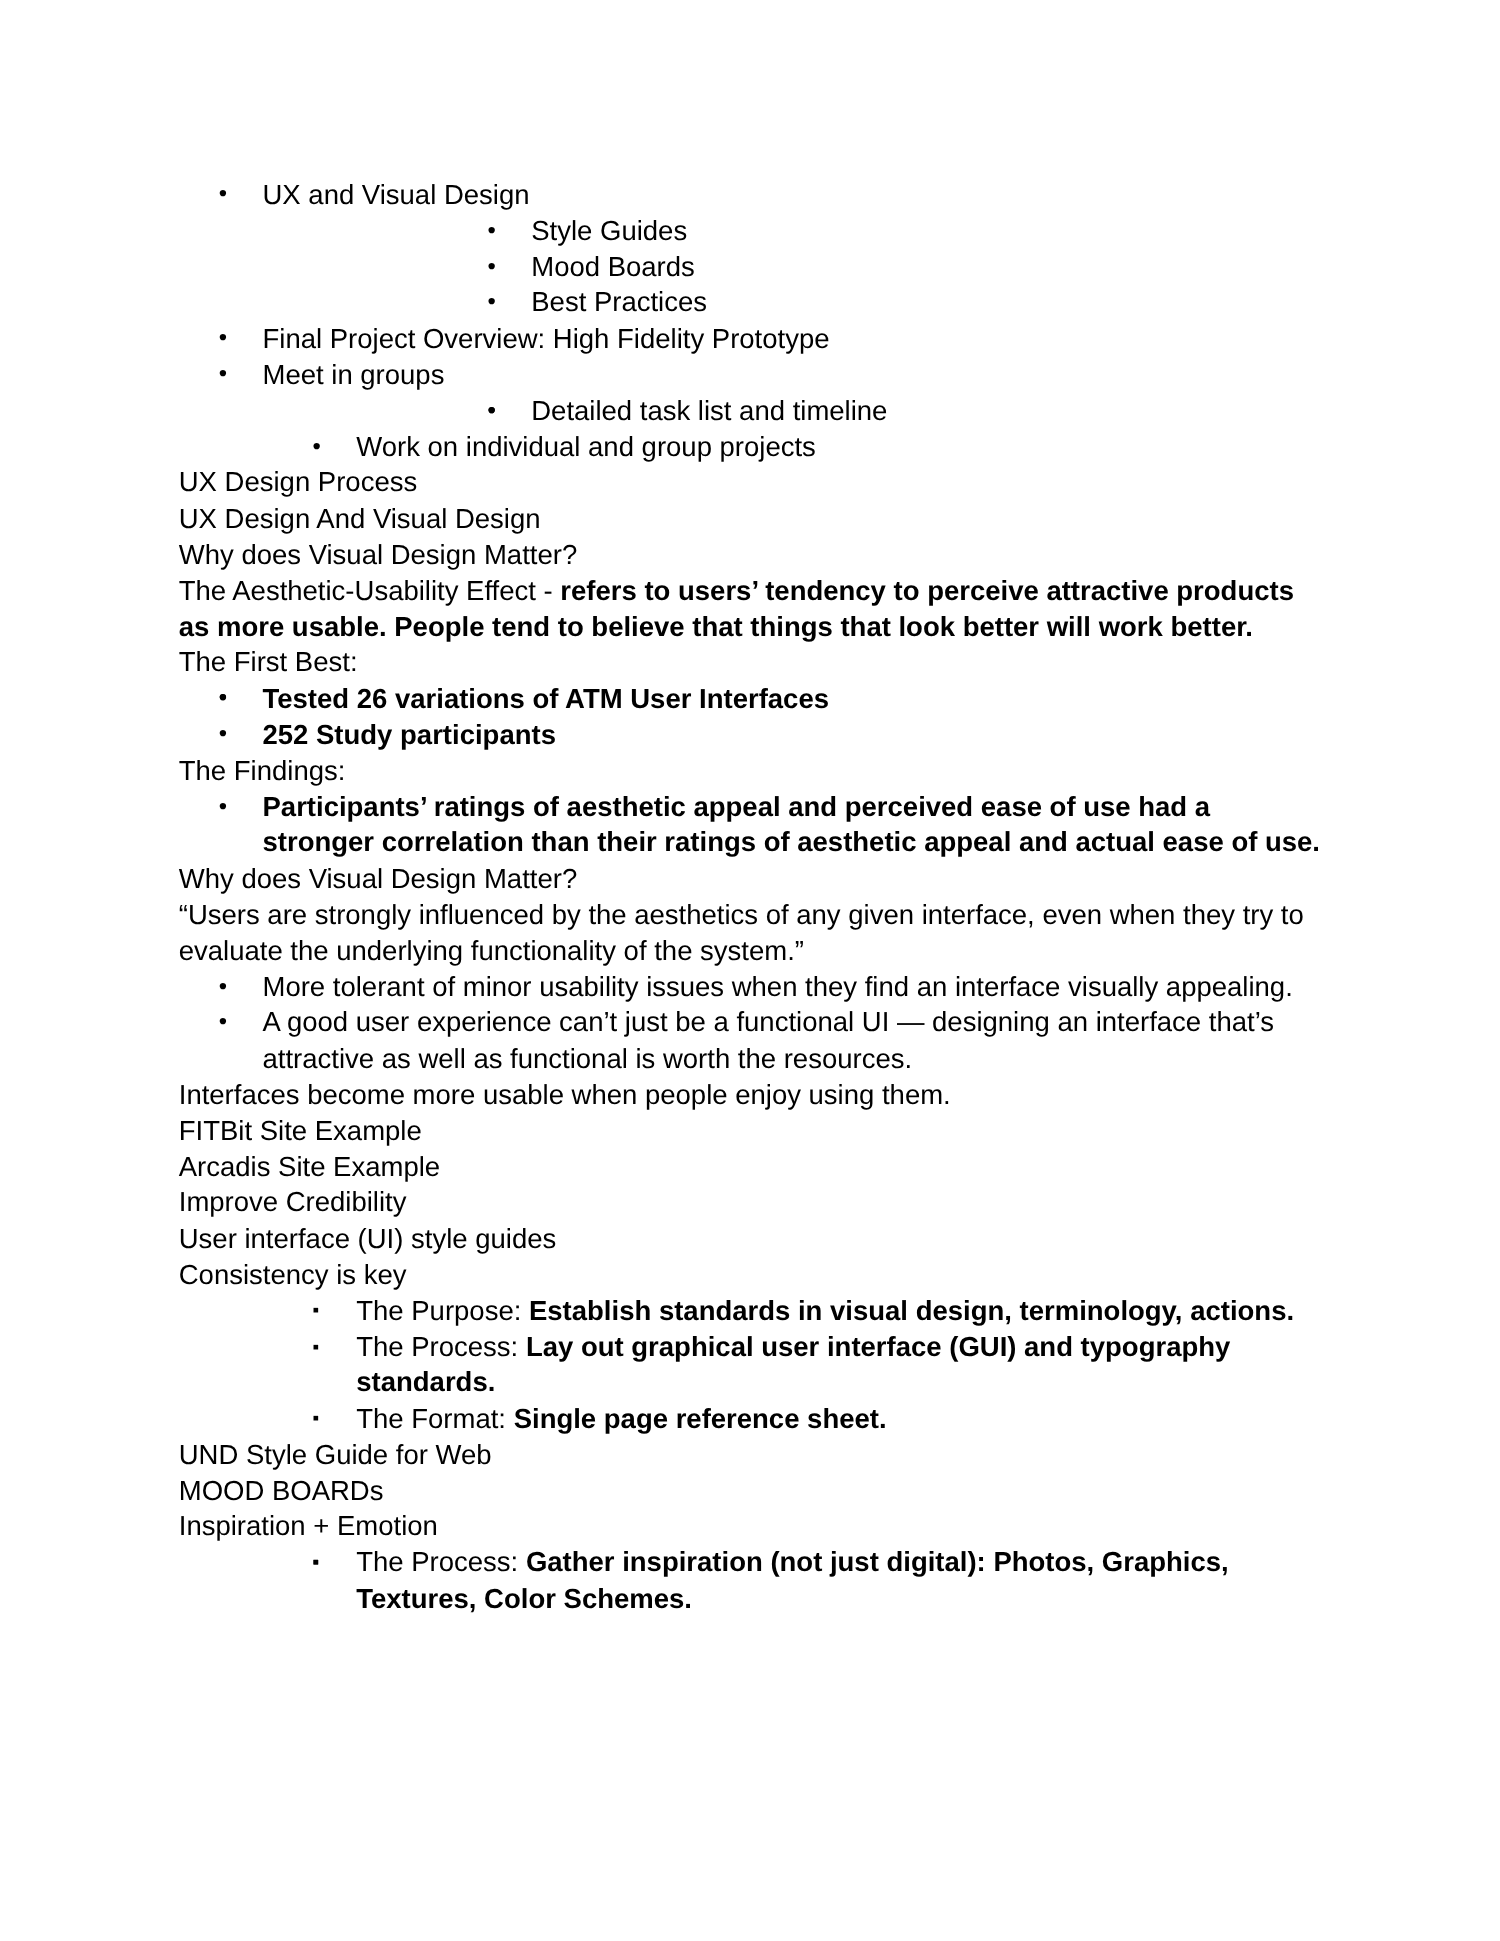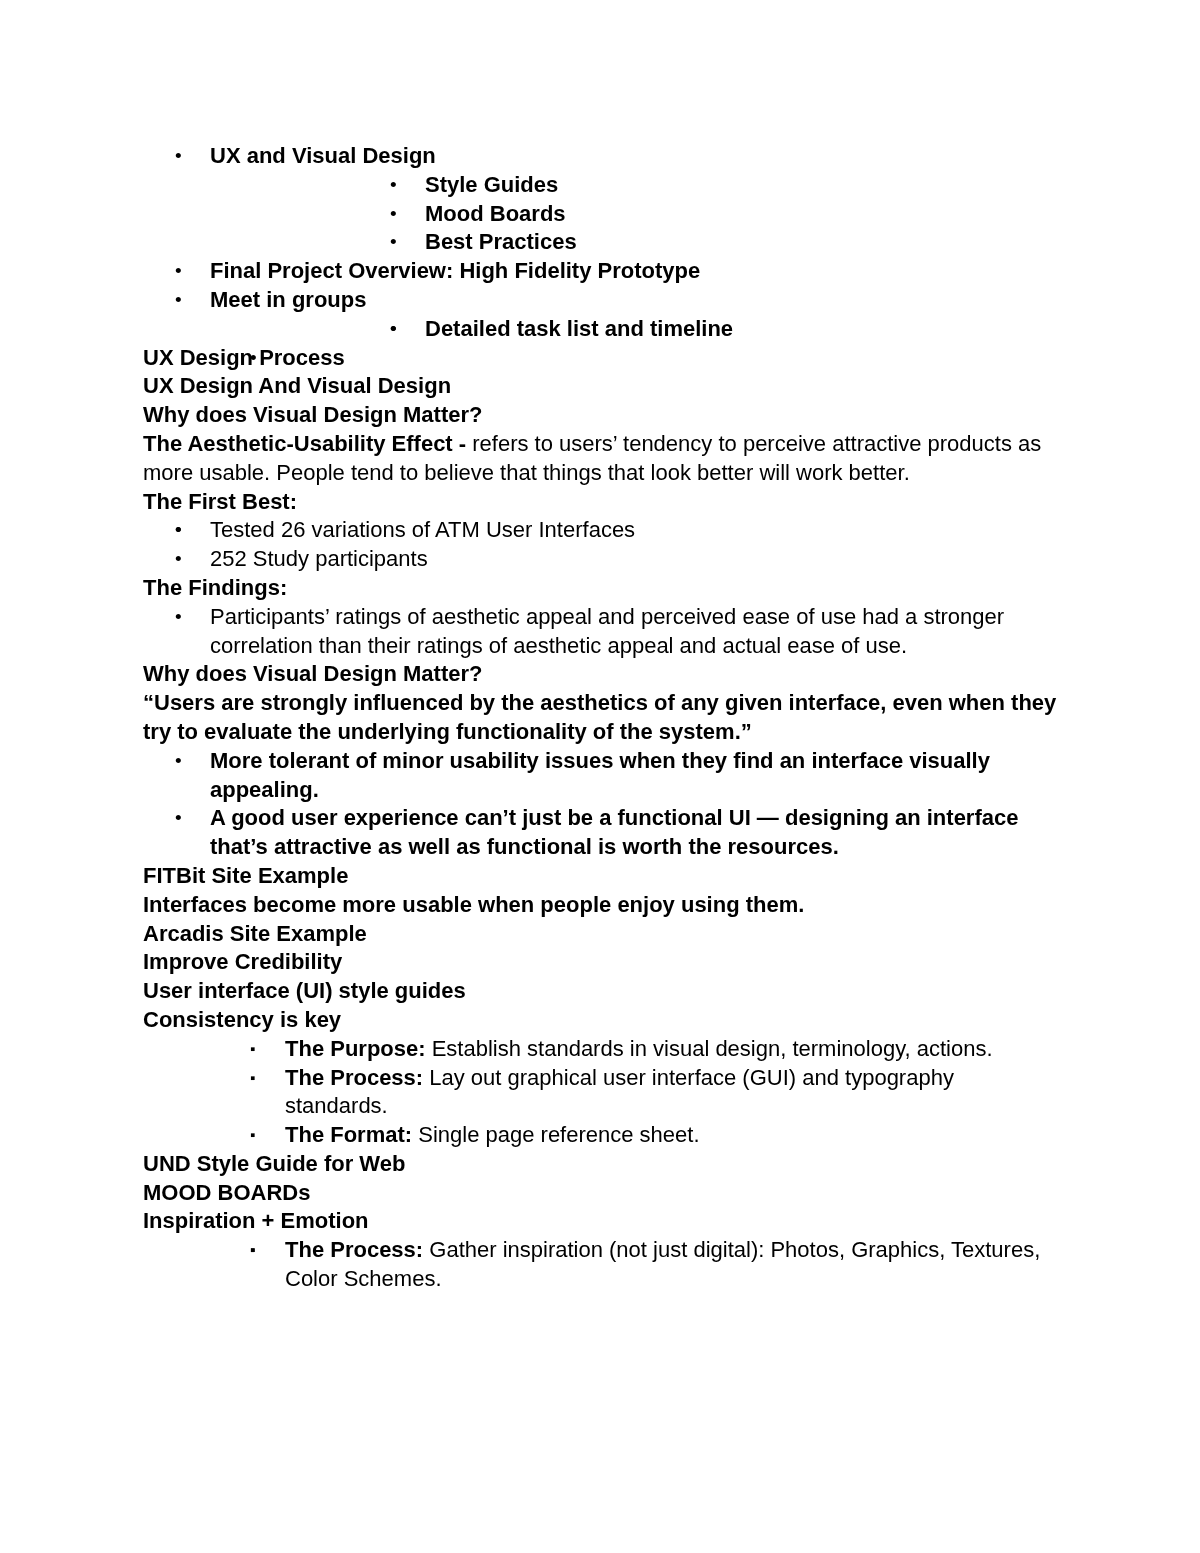--- a/index.html
+++ b/index.html
@@ -15,22 +15,22 @@
   .page {
     width: 1200px;
     height: 1553px;
     padding: 142px 143px 0 143px;
   }
   .line {
     position: relative;
     font-size: 22px;
     line-height: 28.8px;
   }
-  .b { font-weight: 700; }
-  .r { font-weight: 400; }
+  .b { font-weight: 400; }
+  .r { font-weight: 700; }
   .marker {
     position: absolute;
     top: 0;
     line-height: 28.8px;
     font-weight: 400;
   }
   .bullet > .marker { font-size: 19px; }
   .square > .marker { font-size: 15px; }
   .para { padding-left: 0; }
   .l1 { padding-left: 67px; }
@@ -46,37 +46,37 @@
 <div class="page">
   <div>
       <div class="line bullet l1"><span class="marker">•</span><span class="content"><span class="b">UX and Visual Design</span></span></div>
       <div class="line bullet l2"><span class="marker">•</span><span class="content"><span class="b">Style Guides</span></span></div>
       <div class="line bullet l2"><span class="marker">•</span><span class="content"><span class="b">Mood Boards</span></span></div>
       <div class="line bullet l2"><span class="marker">•</span><span class="content"><span class="b">Best Practices</span></span></div>
       <div class="line bullet l1"><span class="marker">•</span><span class="content"><span class="b">Final Project Overview: High Fidelity Prototype</span></span></div>
       <div class="line bullet l1"><span class="marker">•</span><span class="content"><span class="b">Meet in groups</span></span></div>
       <div class="line bullet l2"><span class="marker">•</span></div>
       <div class="line bullet l2"><span class="marker">•</span><span class="content"><span class="b">Detailed task list and timeline</span></span></div>
-      <div class="line bullet mid"><span class="marker">•</span></div>
+      <div class="line bullet mid"><span class="marker">•</span><span class="content"><span class="b">Work on individual and group projects</span></span></div>
       <div class="line para para"><span class="content"><span class="b">UX Design Process</span></span></div>
       <div class="line para para"><span class="content"><span class="b">UX Design And Visual Design</span></span></div>
       <div class="line para para"><span class="content"><span class="b">Why does Visual Design Matter?</span></span></div>
       <div class="line para para"><span class="content"><span class="b">The Aesthetic-Usability Effect - </span><span class="r">refers to users’ tendency to perceive attractive products as more usable. People tend to believe that things that look better will work better.</span></span></div>
       <div class="line para para"><span class="content"><span class="b">The First Best:</span></span></div>
       <div class="line bullet l1"><span class="marker">•</span></div>
       <div class="line bullet l1"><span class="marker">•</span><span class="content"><span class="r">Tested 26 variations of ATM User Interfaces</span></span></div>
       <div class="line bullet l1"><span class="marker">•</span><span class="content"><span class="r">252 Study participants</span></span></div>
       <div class="line para para"><span class="content"><span class="b">The Findings:</span></span></div>
       <div class="line bullet l1"><span class="marker">•</span><span class="content"><span class="r">Participants’ ratings of aesthetic appeal and perceived ease of use had a stronger correlation than their ratings of aesthetic appeal and actual ease of use.</span></span></div>
       <div class="line para para"><span class="content"><span class="b">Why does Visual Design Matter?</span></span></div>
       <div class="line para para"><span class="content"><span class="b">“Users are strongly influenced by the aesthetics of any given interface, even when they try to evaluate the underlying functionality of the system.”</span></span></div>
       <div class="line bullet l1"><span class="marker">•</span><span class="content"><span class="b">More tolerant of minor usability issues when they find an interface visually appealing.</span></span></div>
       <div class="line bullet l1"><span class="marker">•</span><span class="content"><span class="b">A good user experience can’t just be a functional UI — designing an interface that’s attractive as well as functional is worth the resources.</span></span></div>
+      <div class="line para para"><span class="content"><span class="b">Interfaces become more usable when people enjoy using them.</span></span></div>
       <div class="line para para"><span class="content"><span class="b">FITBit Site Example</span></span></div>
-      <div class="line para para"><span class="content"><span class="b">Interfaces become more usable when people enjoy using them.</span></span></div>
       <div class="line para para"><span class="content"><span class="b">Arcadis Site Example</span></span></div>
       <div class="line para para"><span class="content"><span class="b">Improve Credibility</span></span></div>
       <div class="line para para"><span class="content"><span class="b">User interface (UI) style guides</span></span></div>
       <div class="line para para"><span class="content"><span class="b">Consistency is key</span></span></div>
       <div class="line square mid"><span class="marker">▪</span><span class="content"><span class="b">The Purpose: </span><span class="r">Establish standards in visual design, terminology, actions.</span></span></div>
       <div class="line square mid"><span class="marker">▪</span><span class="content"><span class="b">The Process: </span><span class="r">Lay out graphical user interface (GUI) and typography standards.</span></span></div>
       <div class="line square mid"><span class="marker">▪</span><span class="content"><span class="b">The Format: </span><span class="r">Single page reference sheet.</span></span></div>
       <div class="line para para"><span class="content"><span class="b">UND Style Guide for Web</span></span></div>
       <div class="line para para"><span class="content"><span class="b">MOOD BOARDs</span></span></div>
       <div class="line para para"><span class="content"><span class="b">Inspiration + Emotion</span></span></div>

